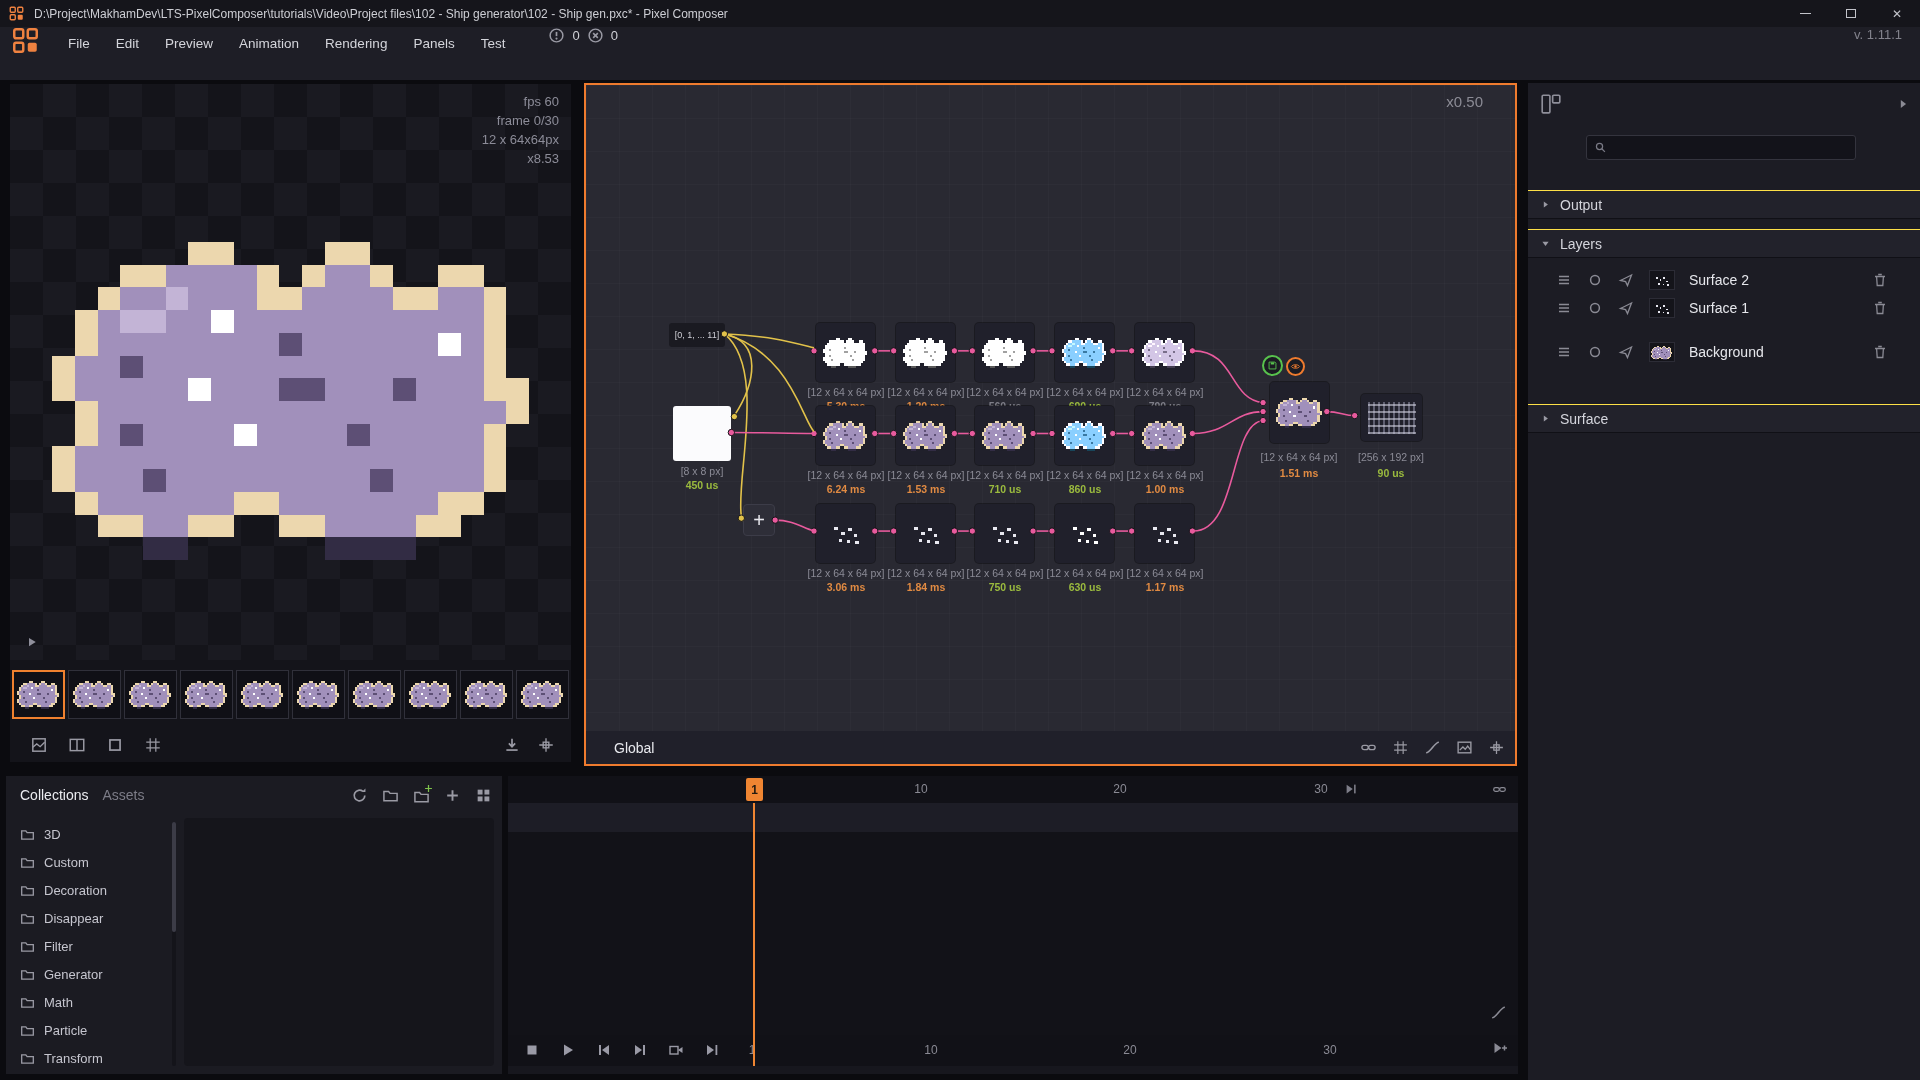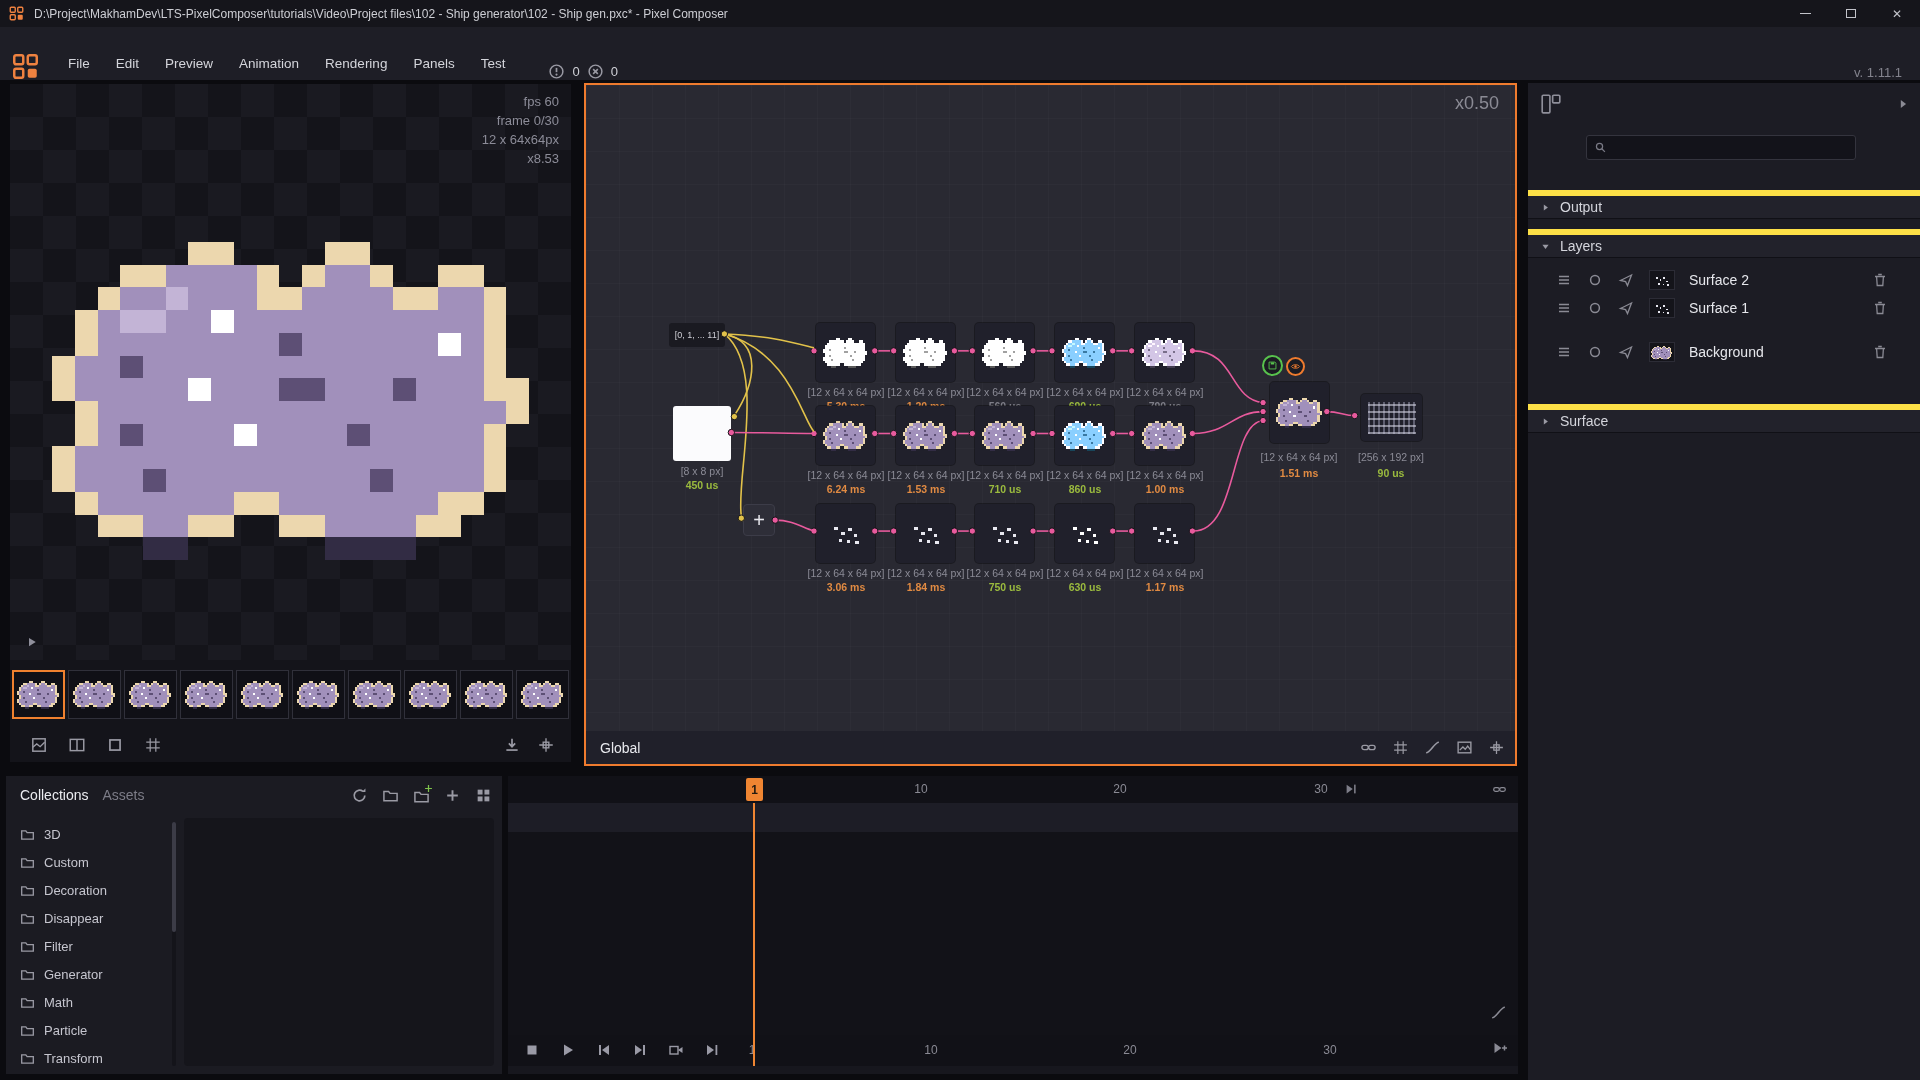--- a/index.html
+++ b/index.html
@@ -10,21 +10,21 @@
   
   #titlebar{position:absolute;left:0;top:0;width:1920px;height:27px;background:#15151b;display:flex;align-items:center;z-index:10;}
   #titlebar .app-icon{width:15px;height:15px;margin-left:9px;flex:none;}
   #title-text{margin-left:10px;font-size:12px;color:#cdced4;white-space:nowrap;}
   .win-btns{position:absolute;right:0;top:0;height:27px;display:flex;}
   .win-btn{width:46px;height:27px;display:flex;align-items:center;justify-content:center;color:#c2c3ca;font-size:12px;}
   .win-btn .mini-line{width:11px;height:1.5px;background:#c2c3ca;}
   .win-btn .maxi-box{width:10px;height:9px;border:1.3px solid #c2c3ca;}
 
   
-  #menubar{position:absolute;left:0;top:27px;width:1920px;height:53px;background:#1e1e26;display:flex;align-items:flex-end;z-index:9;}
+  #menubar{position:absolute;left:0;top:27px;width:1920px;height:53px;background:#1e1e26;display:flex;align-items:flex-start;z-index:9;}
   #logo{width:27px;height:27px;margin-left:12px;margin-right:16px;flex:none;}
   .menu-item{padding:9px 13px;font-size:13.5px;color:#d4d5db;cursor:default;}
   #statusbox{display:flex;align-items:center;margin-left:30px;gap:7px;font-size:13px;color:#cfd0d6;}
   #statusbox .ic{width:17px;height:17px;}
   #version{position:absolute;right:18px;font-size:13px;color:#83838d;}
 
   
   #preview{left:10px;top:84px;width:561px;height:678px;background:#14141a;overflow:hidden;}
   #checker{position:absolute;left:0;top:0;width:561px;height:576px;
     background:conic-gradient(#1a1a21 90deg,#14141a 90deg 180deg,#1a1a21 180deg 270deg,#14141a 270deg) 0 0/66px 66px;}
@@ -71,23 +71,23 @@
   #tl-bottom .t-ic{position:absolute;top:7px;width:16px;height:16px;color:#9a9aa6;}
   .tlb-num{position:absolute;top:8px;width:26px;text-align:center;font-size:12px;color:#8a8a94;}
   #tl-graphic{position:absolute;left:982px;top:228px;width:17px;height:17px;color:#8a8a94;}
   #tl-playplus{position:absolute;left:984px;top:264px;width:16px;height:16px;color:#8a8a94;}
 
   
   #graph{left:584px;top:83px;width:933px;height:683px;background:#292932;border:2px solid #ef7b2e;overflow:hidden;}
   #graph-grid{position:absolute;inset:0;
     background-image:linear-gradient(rgba(255,255,255,.02) 1px,transparent 1px),linear-gradient(90deg,rgba(255,255,255,.02) 1px,transparent 1px);
     background-size:33px 33px,33px 33px;}
-  #zoom-label{position:absolute;right:16px;top:8px;font-size:18px;color:#8b8b95;z-index:4;}
+  #zoom-label{position:absolute;right:32px;top:8px;font-size:15px;color:#8b8b95;z-index:4;}
   #graph-bottom{position:absolute;left:0;right:0;bottom:0;height:33px;background:#20202a;display:flex;align-items:center;z-index:5;}
-  #graph-context{margin-left:14px;font-size:14px;color:#e8e9ee;}
+  #graph-context{margin-left:28px;font-size:14px;color:#e8e9ee;}
   #gb-icons{position:absolute;right:10px;display:flex;gap:15px;}
   #gb-icons .ic{width:17px;height:17px;}
   #wires{position:absolute;inset:0;z-index:3;pointer-events:none;}
   .gnode{position:absolute;width:59px;height:59px;background:#20202b;border-radius:4px;display:flex;align-items:center;justify-content:center;z-index:2;box-shadow:0 0 0 1px rgba(0,0,0,.35);}
   .spr{width:46px;height:30px;shape-rendering:crispEdges;}
   .spr.gray{filter:grayscale(1) brightness(1.9);}
   .spr.blue{filter:hue-rotate(-60deg) saturate(1.7) brightness(1.3);}
   .spr.soft{filter:grayscale(.45) brightness(1.35);}
   .spr.dots{width:40px;height:28px;}
   .cap{position:absolute;width:150px;text-align:center;font-size:10.5px;color:#8b8b96;white-space:nowrap;z-index:2;}
@@ -105,21 +105,21 @@
     background-image:repeating-linear-gradient(0deg,rgba(215,215,230,.55) 0 2px,transparent 2px 7px),repeating-linear-gradient(90deg,rgba(170,170,195,.45) 0 2px,transparent 2px 5px);}
 
   
   #inspector{left:1528px;top:83px;width:392px;height:997px;background:#1c1c24;}
   #insp-layout-icon{position:absolute;left:12px;top:10px;width:22px;height:22px;color:#8f8f9a;}
   #insp-title{position:absolute;left:0;top:12px;width:100%;text-align:center;font-size:19px;font-weight:bold;color:#eceef2;}
   #insp-caret{position:absolute;right:10px;top:14px;width:14px;height:14px;color:#8a8a94;}
   #insp-search{position:absolute;left:58px;top:52px;width:270px;height:25px;background:#13131a;border:1px solid #34343e;border-radius:3px;display:flex;align-items:center;}
   #insp-search .ic{width:13px;height:13px;margin-left:7px;color:#7a7a86;}
   #insp-search input{background:transparent;border:none;outline:none;color:#d5d5dc;font-size:13px;margin-left:7px;width:220px;}
-  .section{position:absolute;left:0;width:100%;height:29px;background:#22222b;border-top:6px solid #fde047;border-bottom:1px solid #101016;display:flex;align-items:center;padding-left:12px;gap:9px;font-size:14px;color:#d4d5dc;}
+  .section{position:absolute;left:0;width:100%;height:29px;background:#22222b;border-top:1px solid #fde047;border-bottom:1px solid #101016;display:flex;align-items:center;padding-left:12px;gap:9px;font-size:14px;color:#d4d5dc;}
   .section .ic{width:11px;height:11px;color:#9a9aa4;}
   #sec-output{top:107px;}
   #sec-layers{top:146px;}
   #sec-surface{top:321px;}
   .layer-row{position:absolute;left:0;width:100%;height:34px;display:flex;align-items:center;}
   .layer-row .ic{width:16px;height:16px;color:#8a8a94;}
   .lr-menu{margin-left:28px;}
   .lr-ring{margin-left:15px;}
   .lr-send{margin-left:15px;}
   .lthumb{margin-left:15px;width:26px;height:20px;background:#14141a;border:1px solid #2c2c36;display:flex;align-items:center;justify-content:center;flex:none;}

